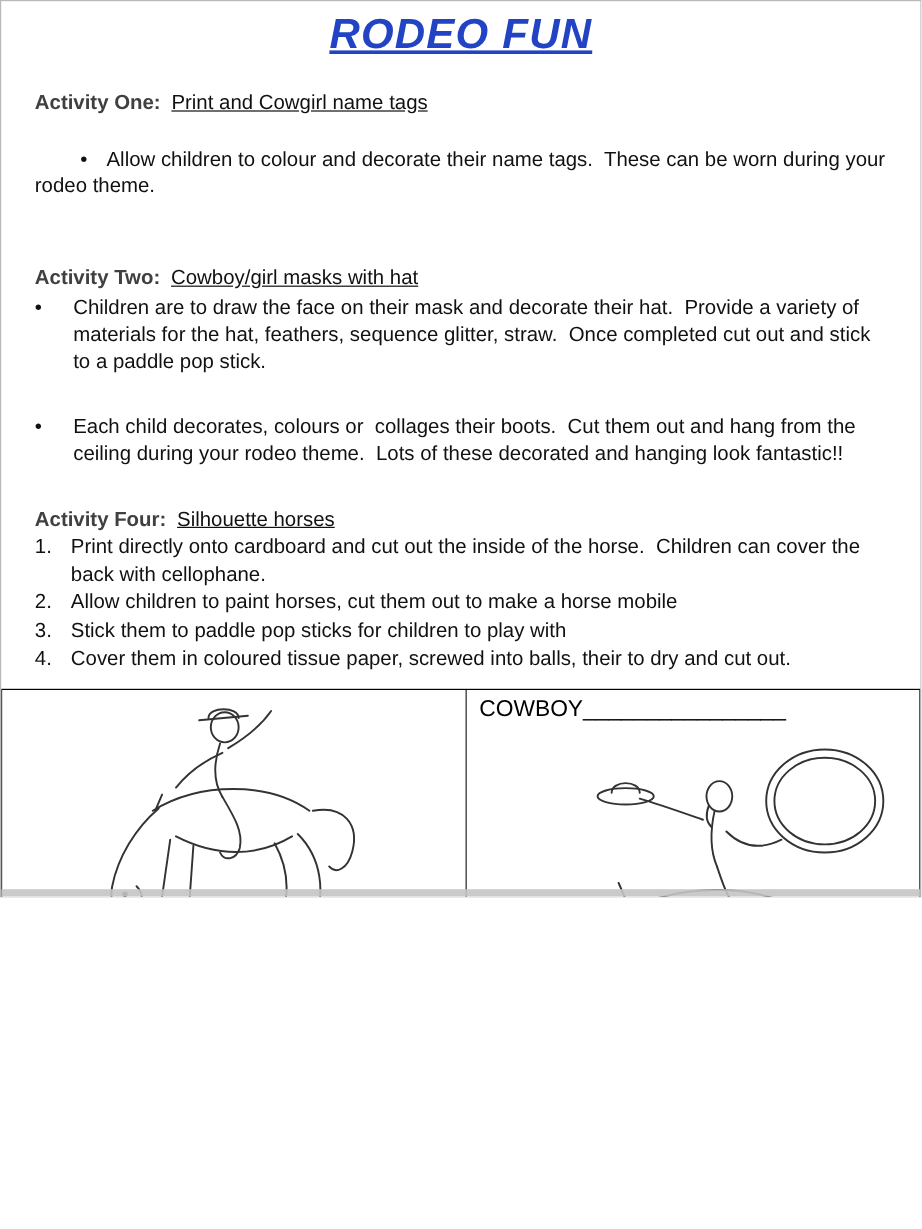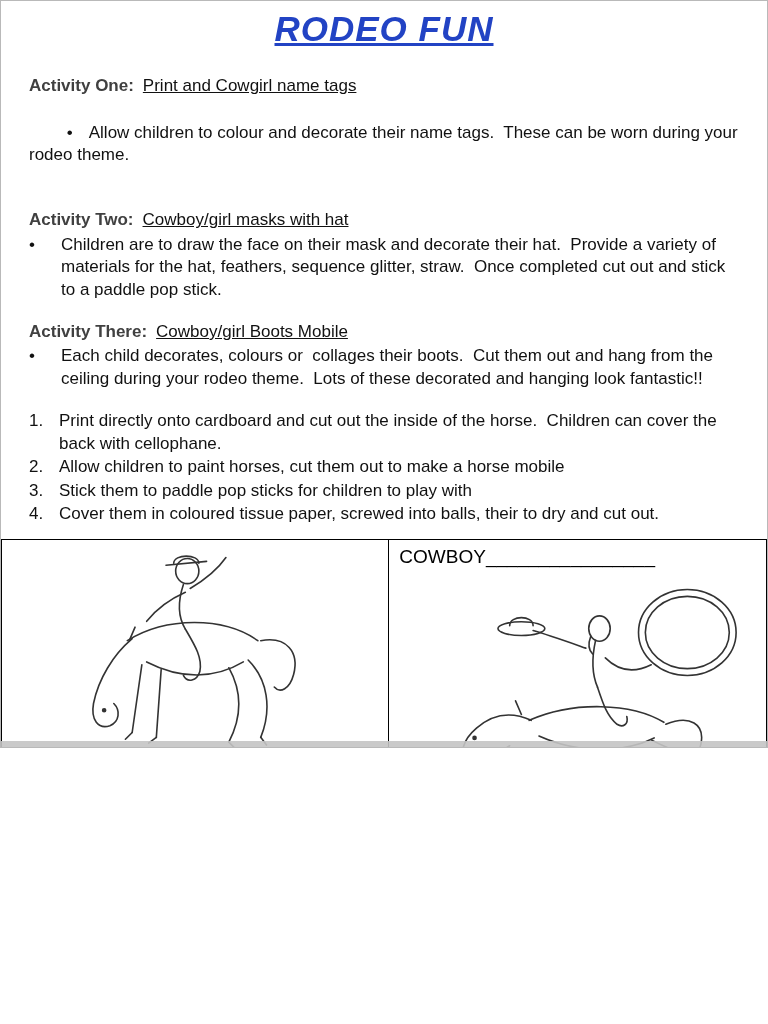--- a/index.html
+++ b/index.html
@@ -8,21 +8,21 @@
     position:relative; width:768px; height:748px; overflow:hidden;
     background:#ffffff; border:1px solid #b9b9b9;
     font-family:"Liberation Sans", sans-serif; color:#111;
   }
   .title-wrap { text-align:center; margin-top:8px; }
   .title-text {
     font-size:35px; font-weight:bold; font-style:italic;
     color:#2243c4; text-decoration:underline; letter-spacing:1px;
   }
   .content { padding:0 28px; }
-  .activity { margin-top:20px; font-size:17px; line-height:1.32; }
+  .activity { margin-top:32px; font-size:17px; line-height:1.32; }
   .activity:first-of-type { margin-top:26px; }
   .act-label { color:#404040; font-weight:bold; white-space:pre-wrap; }
   .act-heading { text-decoration:underline; margin-left:9px; white-space:pre-wrap; }
   .item-inline { margin-top:2px; white-space:pre-wrap; }
   .item-inline .bullet { margin-right:16px; }
   .hang { display:flex; margin-top:2px; }
   .hang .bullet { width:32px; flex:none; }
   .hang .itxt { flex:1; white-space:pre-wrap; }
   .num-item { display:flex; margin-top:1px; }
   .num-item .num { width:30px; flex:none; }
@@ -72,30 +72,30 @@
       <div>
         <span class="act-label">Activity Two:</span><span class="act-heading">Cowboy/girl masks with hat</span>
       </div>
       <div class="hang">
         <span class="bullet">•</span>
         <span class="itxt">Children are to draw the face on their mask and decorate their hat.  Provide a variety of materials for the hat, feathers, sequence glitter, straw.  Once completed cut out and stick to a paddle pop stick.</span>
       </div>
     </div>
 
     <div class="activity">
-      <div>
-        <span class="act-label">Activity There:</span><span class="act-heading">Cowboy/girl Boots Mobile</span>
-      </div>
       <div class="hang">
         <span class="bullet">•</span>
         <span class="itxt">Each child decorates, colours or  collages their boots.  Cut them out and hang from the ceiling during your rodeo theme.  Lots of these decorated and hanging look fantastic!!</span>
       </div>
     </div>
 
     <div class="activity">
+      <div>
+        <span class="act-label">Activity Four:</span><span class="act-heading">Silhouette horses</span>
+      </div>
       <div class="num-item">
         <span class="num">1.</span>
         <span class="itxt">Print directly onto cardboard and cut out the inside of the horse.  Children can cover the back with cellophane.</span>
       </div>
       <div class="num-item">
         <span class="num">2.</span>
         <span class="itxt">Allow children to paint horses, cut them out to make a horse mobile</span>
       </div>
       <div class="num-item">
         <span class="num">3.</span>

